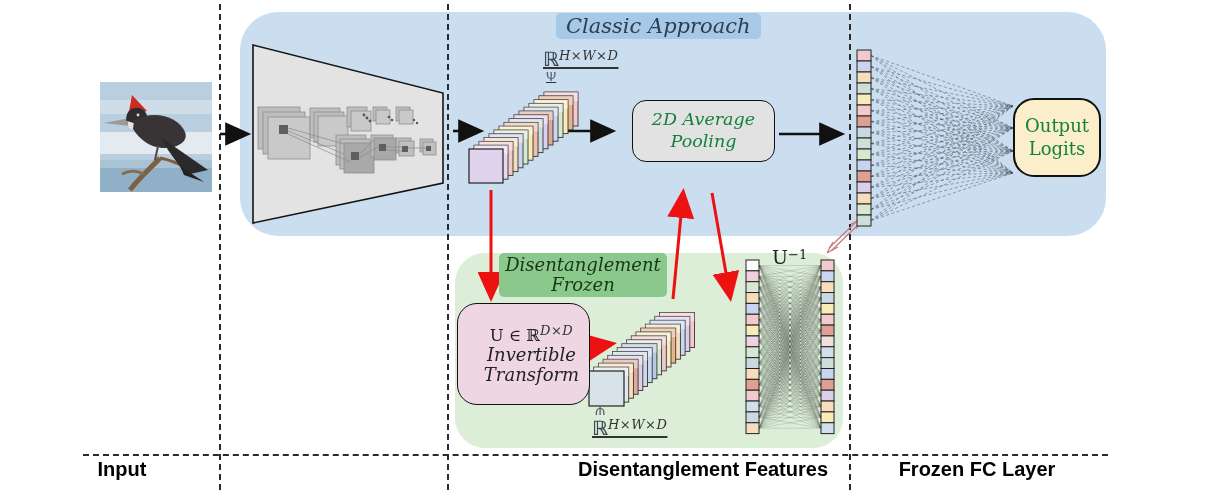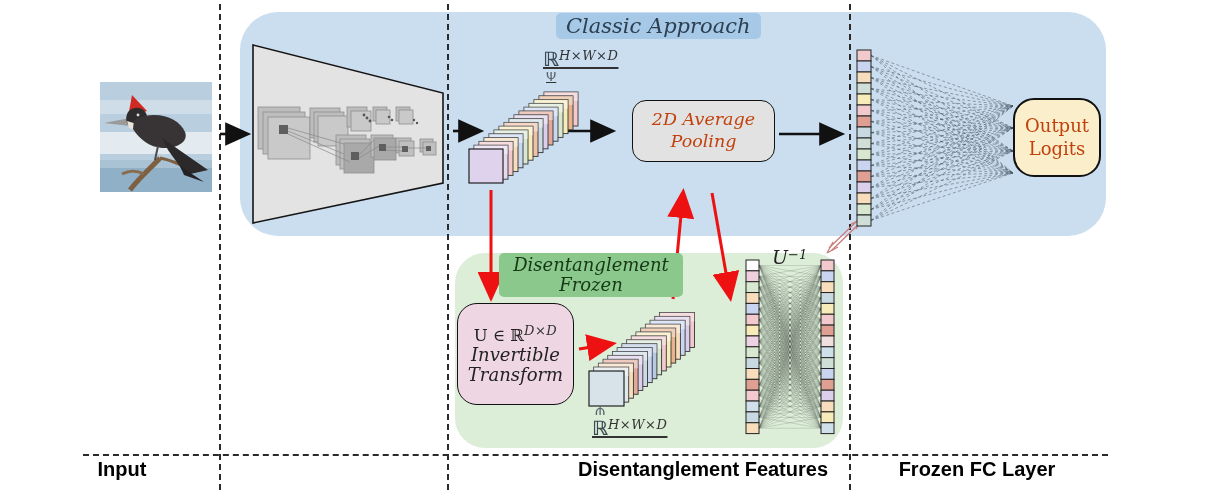--- a/index.html
+++ b/index.html
@@ -8,38 +8,38 @@
   .abs{position:absolute;}
   
   .blue-box{left:240px;top:12px;width:866px;height:224px;background:#cadef0;border-radius:38px;}
   .green-box{left:455px;top:253px;width:388px;height:195px;background:#dcedd8;border-radius:30px;}
   
   .vsep{border-left:2px dashed #2a2a2a;width:0;top:4px;height:486px;}
   .hsep{border-top:2px dashed #2a2a2a;height:0;left:83px;width:1025px;top:454px;}
   
   .chip{font-style:italic;color:#2e4050;text-align:center;border-radius:5px;padding:1px 10px;}
   .classic-chip{left:556px;top:13px;font-size:21px;background:#a6c9e8;}
-  .module-chip{left:499px;top:253px;width:168px;font-size:18px;line-height:1.1;background:#8bc88b;color:#163816;padding:2px 8px;}
+  .module-chip{left:499px;top:253px;width:168px;font-size:18px;line-height:1.1;background:#8bc88b;color:#163816;padding:2px 0;}
   
-  .op-box{border:1.6px solid #111;text-align:center;color:#c2410c;}
+  .op-box{border:1.6px solid #111;text-align:center;color:#15803d;}
   .pool-box{left:632px;top:100px;width:141px;height:60px;background:#e2e2e2;border-radius:14px;
             font-style:italic;font-size:17.5px;line-height:1.25;display:flex;flex-direction:column;justify-content:center;}
   .out-box{left:1013px;top:98px;width:84px;height:75px;background:#fbeecb;border-radius:21px;border-width:2px;
            font-size:18px;line-height:1.25;display:flex;flex-direction:column;justify-content:center;}
   .pink-box{left:457px;top:303px;width:115px;height:100px;background:#eed7e3;border-radius:20px;border:1.8px solid #111;
-            display:flex;flex-direction:column;justify-content:center;text-align:center;color:#222;}
+            display:flex;flex-direction:column;justify-content:center;text-align:center;color:#222;padding-left:16px;}
   .pink-box .def{font-size:16.5px;}
   .pink-box .ital{font-style:italic;font-size:18px;line-height:1.12;}
   
   .math-label{color:#333;font-size:20px;line-height:1;text-decoration:underline;}
   .bb{font-family:"DejaVu Sans", sans-serif;font-weight:600;color:#3c4852;}
   sup.dims{font-style:italic;font-size:13px;color:#333;vertical-align:6px;letter-spacing:0.5px;}
   .psi{font-size:13px;color:#5a646e;margin-left:3px;margin-top:1px;font-family:"DejaVu Sans", sans-serif;}
   .psi.flipped{display:inline-block;transform:rotate(180deg);margin:0 0 -3px 3px;}
-  .uinv{left:772px;top:246px;font-style:italic;font-size:19px;color:#222;}
+  .uinv{left:772px;top:246px;font-size:19px;color:#222;}
   .uinv sup{font-size:13px;vertical-align:5px;}
   
   .sect{font-family:"Liberation Sans", sans-serif;font-weight:bold;font-size:20px;color:#000;
         top:458px;transform:translateX(-50%);white-space:nowrap;}
   svg{display:block;}
 </style>
 </head>
 <body>
 
 <div class="canvas">

